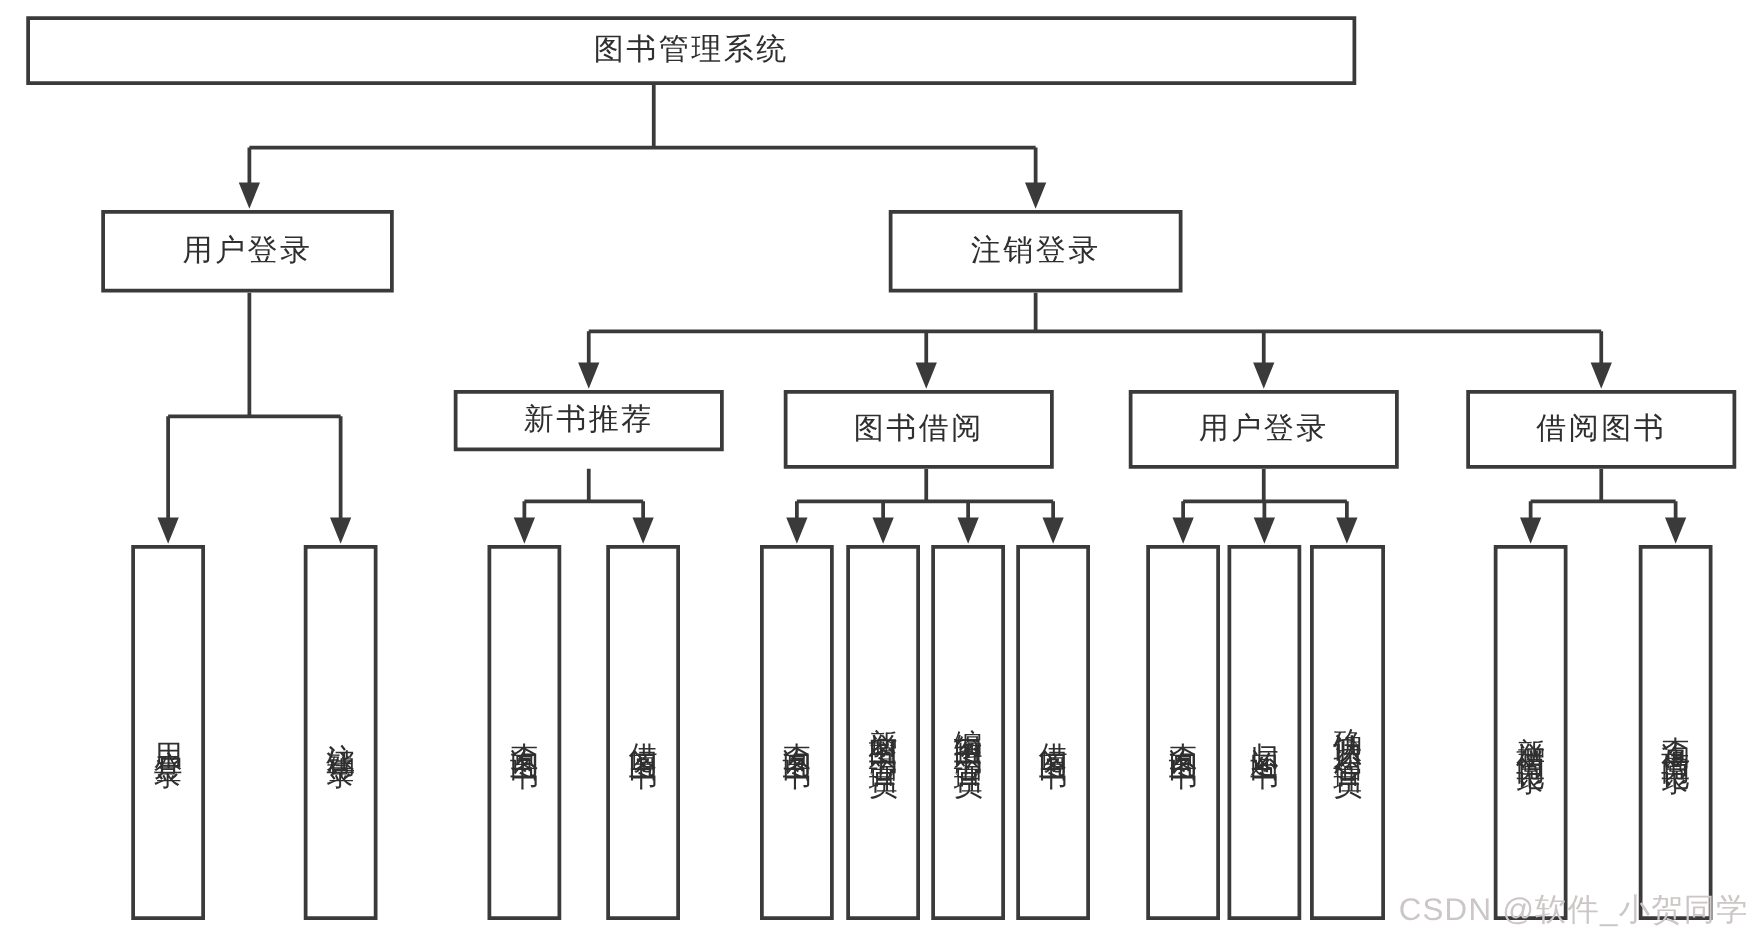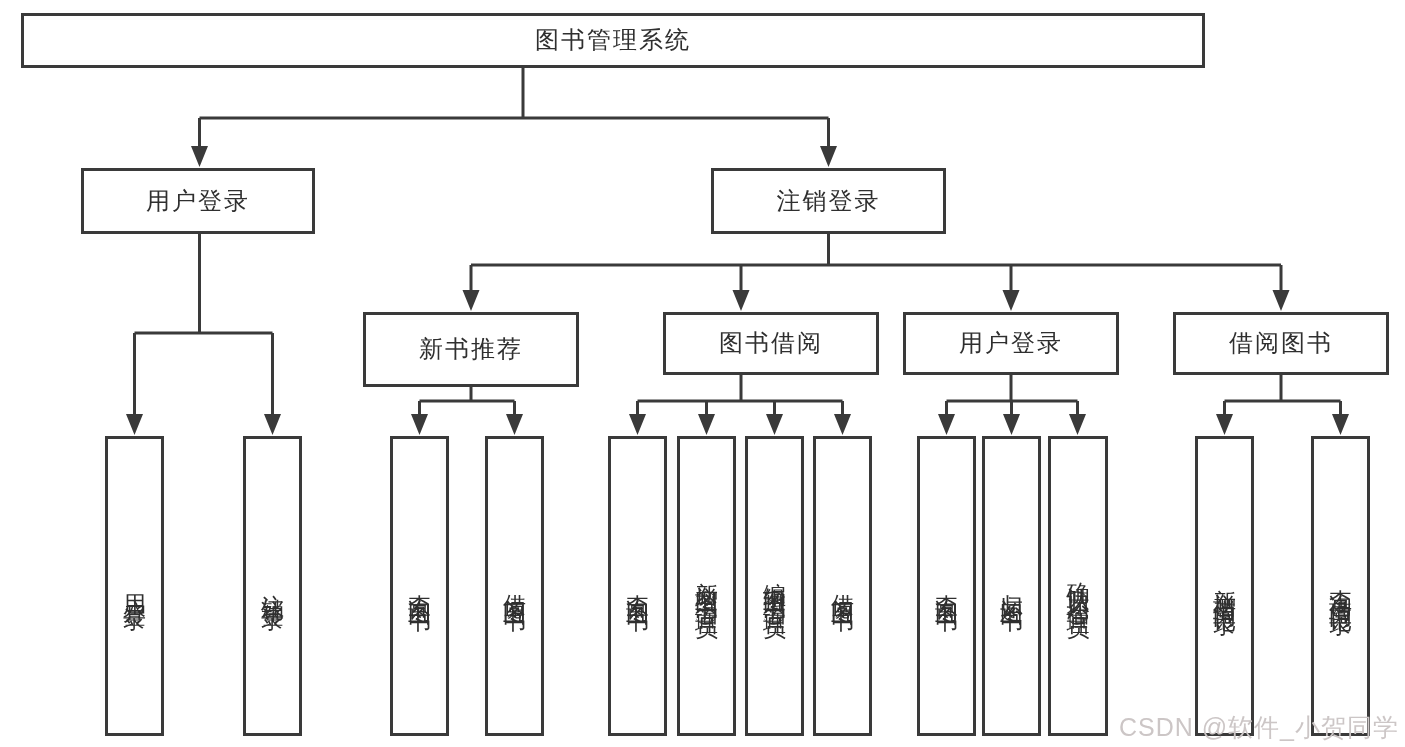--- a/index.html
+++ b/index.html
@@ -67,27 +67,27 @@
              M698 414 L715 414 L706.5 435 Z
              M766 414 L783 414 L774.5 435 Z
              M834 414 L851 414 L842.5 435 Z
              M938 414 L955 414 L946.5 435 Z
              M1003 414 L1020 414 L1011.5 435 Z
              M1069 414 L1086 414 L1077.5 435 Z
              M1216 414 L1233 414 L1224.5 435 Z
              M1332 414 L1349 414 L1340.5 435 Z"></path>
   </svg>
 
-  <div class="box h" style="left:21px;top:13px;width:1184px;height:55px">图书管理系统</div>
+  <div class="box h" style="left:21px;top:13px;width:1064px;height:55px">图书管理系统</div>
 
   <div class="box h" style="left:81px;top:168px;width:234px;height:66px">用户登录</div>
   <div class="box h" style="left:711px;top:168px;width:235px;height:66px">注销登录</div>
 
-  <div class="box h" style="left:363px;top:312px;width:216px;height:75px">新书推荐</div>
-  <div class="box h" style="left:663px;top:312px;width:216px;height:63px">图书借阅</div>
+  <div class="box h" style="left:363px;top:312px;width:216px;height:49px">新书推荐</div>
+  <div class="box h" style="left:627px;top:312px;width:216px;height:63px">图书借阅</div>
   <div class="box h" style="left:903px;top:312px;width:216px;height:63px">用户登录</div>
   <div class="box h" style="left:1173px;top:312px;width:216px;height:63px">借阅图书</div>
 
   <div class="box v" style="left:105px;top:436px;width:59px;height:300px">用户登录</div>
   <div class="box v" style="left:243px;top:436px;width:59px;height:300px">注销登录</div>
 
   <div class="box v" style="left:390px;top:436px;width:59px;height:300px">查询图书</div>
   <div class="box v" style="left:485px;top:436px;width:59px;height:300px">借阅图书</div>
 
   <div class="box v" style="left:608px;top:436px;width:59px;height:300px">查询图书</div>

